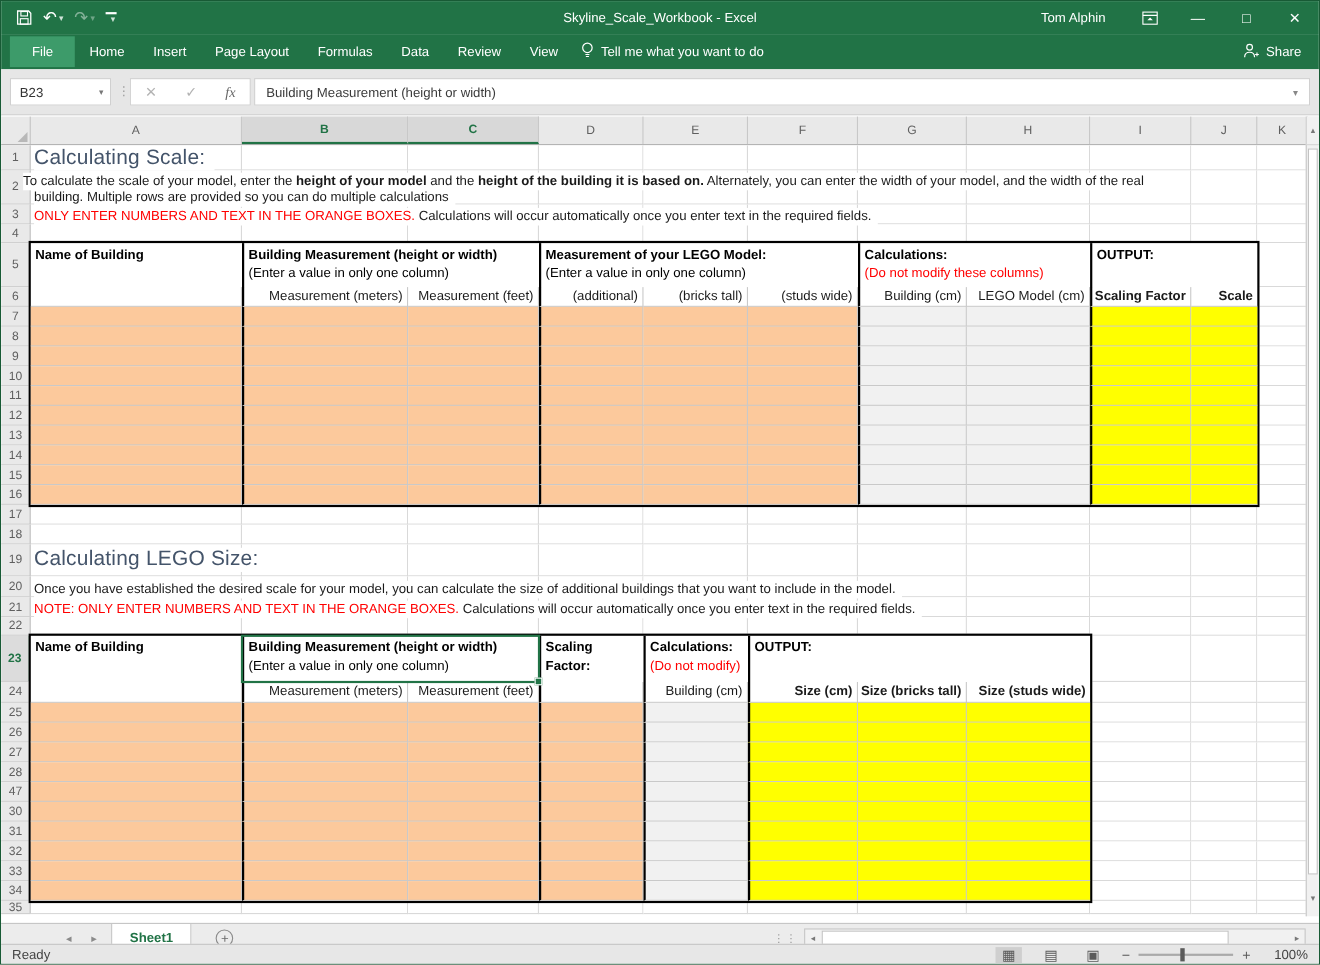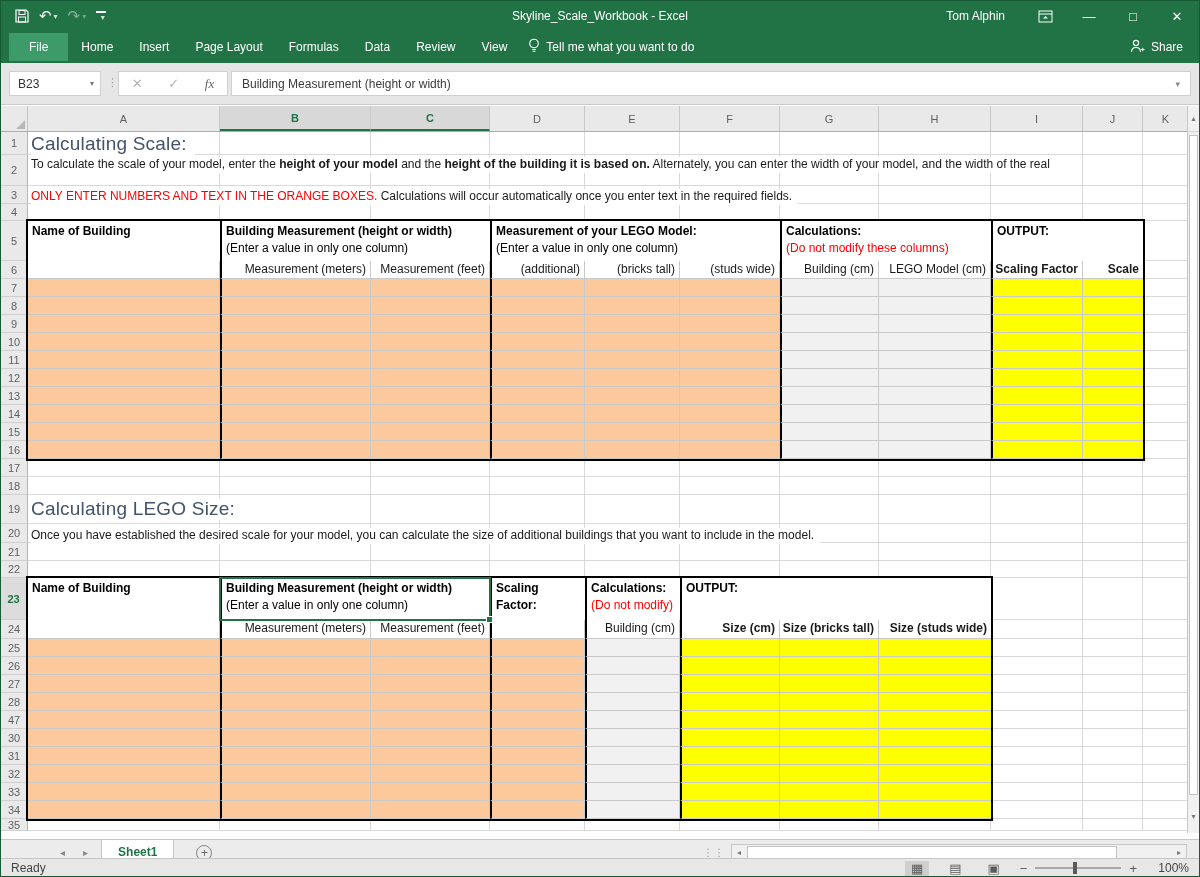--- a/index.html
+++ b/index.html
@@ -685,21 +685,22 @@
           <div class="cell" style="width: 95px;"></div>
           <div class="cell" style="width: 100px;"></div>
           <div class="cell" style="width: 99px;"></div>
           <div class="cell" style="width: 112px;"></div>
           <div class="cell" style="width: 92px;"></div>
           <div class="cell" style="width: 60px;"></div>
           <div class="cell" style="width: 46px;"></div>
         </div>
 
       <div class="ov heading" style="left:30px; top:1px;">Calculating Scale:</div>
-      <div class="ov desc" style="left:30px; top:25px;"><span>To calculate the scale of your model, enter the </span><span class="b">height of your model</span><span> and the </span><span class="b">height of the building it is based on.</span><span>  Alternately, you can enter the width of your model, and the width of the real</span></div>
+      <div class="ov desc" style="left:20px; top:25px;"><span>To calculate the scale of your model, enter the </span><span class="b">height of your model</span><span> and the </span><span class="b">height of the building it is based on.</span><span>  Alternately, you can enter the width of your model, and the width of the real</span></div>
+      <div class="ov desc" style="left:30px; top:40px;"><span>building.  Multiple rows are provided so you can do multiple calculations</span></div>
       <div class="ov desc" style="left:30px; top:57px;"><span class="red">ONLY ENTER NUMBERS AND TEXT IN THE ORANGE BOXES.</span><span>  Calculations will occur automatically once you enter text in the required fields.</span></div>
 
       <div class="xtable" style="left:25px; top:87px; width:1119px; height:242px;">
         <div class="t-headband" style="height:40px;">
           <div class="t-hblock" style="width:192px;">
               <div class="l1">Name of Building</div>
             </div>
           <div class="t-hblock thickL" style="width:270px;">
               <div class="l1">Building Measurement (height or width)</div>
               <div>(Enter a value in only one column)</div>
@@ -847,20 +848,21 @@
               <div class="t-cell fill-g thickL" style="width: 99px;"></div>
               <div class="t-cell fill-g" style="width: 112px;"></div>
               <div class="t-cell fill-y thickL" style="width: 92px;"></div>
               <div class="t-cell fill-y" style="width: 60px;"></div>
             </div>
           </div>
       </div>
 
       <div class="ov heading" style="left:30px; top:366px;">Calculating LEGO Size:</div>
       <div class="ov desc" style="left:30px; top:396px;">Once you have established the desired scale for your model, you can calculate the size of additional buildings that you want to include in the model.</div>
+      <div class="ov desc" style="left:30px; top:414px;"><span class="red">NOTE: ONLY ENTER NUMBERS AND TEXT IN THE ORANGE BOXES.</span><span>  Calculations will occur automatically once you enter text in the required fields.</span></div>
 
       <div class="xtable" style="left:25px; top:444px; width:967px; height:245px;">
         <div class="t-headband" style="height:42px;">
           <div class="t-hblock" style="width:192px;">
               <div class="l1">Name of Building</div>
             </div>
           <div class="t-hblock thickL" style="width:270px;">
               <div class="l1">Building Measurement (height or width)</div>
               <div>(Enter a value in only one column)</div>
             </div>

